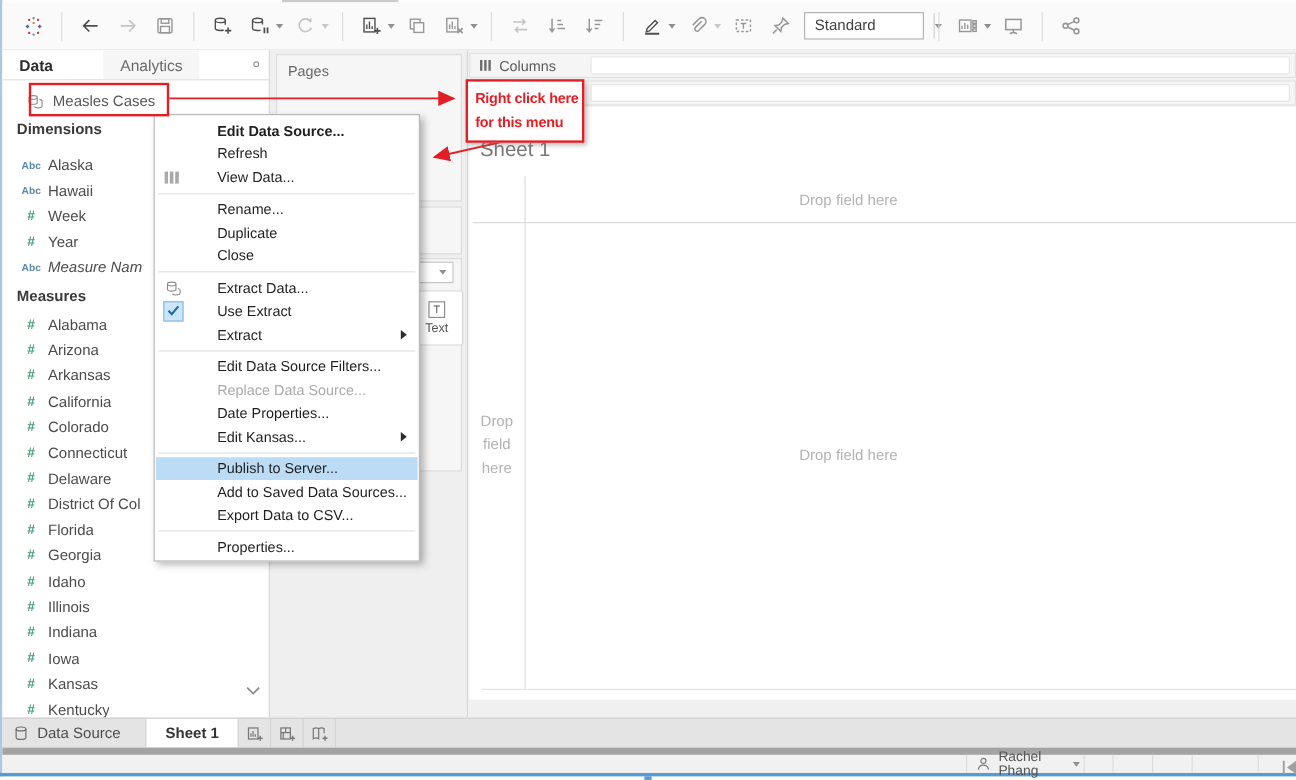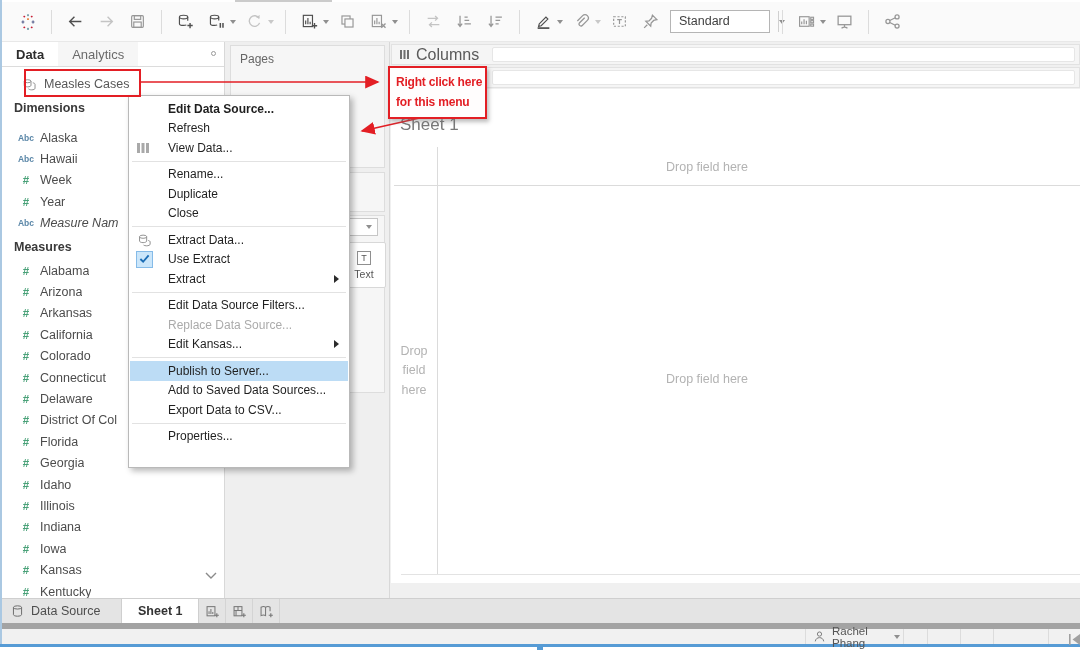--- a/index.html
+++ b/index.html
@@ -21,21 +21,21 @@
   .tsep{width:1px;height:24px;background:#dcdcdc;margin:0 8px;flex:none;}
   .car{width:0;height:0;border-left:3.5px solid transparent;border-right:3.5px solid transparent;border-top:4px solid #8f8f8f;margin:0 3px 0 -2px;flex:none;}
   .car.lt{border-top-color:#c8c8c8;}
   .ic-dk{color:#4f4f4f;} .ic-md{color:#979797;} .ic-lt{color:#c4c4c4;}
   #fit-combo{width:100px;height:23px;background:#fff;border:1px solid #b5b5b5;display:flex;align-items:stretch;margin:0 4px;flex:none;gap:48px;}
   #fit-combo .lbl{flex:1;font-size:12.5px;color:#3f3f3f;padding:3px 0 0 8px;}
   #fit-combo .cbx{width:18px;border-left:1px solid #d0d0d0;display:flex;align-items:center;justify-content:center;}
 
   
   #sidebar{left:2px;top:42px;width:223px;height:556px;background:#fff;border-right:1px solid var(--bd);overflow:hidden;z-index:5;}
-  #side-tabs{height:25px;display:flex;border-bottom:1px solid #dcdcdc;}
+  #side-tabs{height:25px;display:flex;border-bottom:1px solid #dcdcdc;gap:28px;}
   .stab{padding:5px 14px 0 14px;font-size:13px;}
   .stab.active{font-weight:bold;color:#2d2d2d;background:#fff;}
   .stab.inactive{color:#6a6a6a;background:#f6f6f6;}
   #pane-ctl{margin-left:auto;margin-top:9px;margin-right:8px;width:5px;height:5px;border:1px solid #9a9a9a;border-radius:50%;}
   #ds-row{position:absolute;top:28px;left:0;right:0;height:28px;display:flex;align-items:center;padding-left:20px;gap:7px;font-size:12.5px;color:#585858;}
   .sec-h{position:absolute;left:12px;font-size:12.5px;font-weight:bold;color:#3a3a3a;}
   #dim-h{top:59px;} #mea-h{top:198px;}
   .flist{position:absolute;left:0;right:0;}
   #dims{top:85px;} #meas{top:218px;}
   .frow{display:flex;align-items:center;height:21.4px;padding-left:12px;}
@@ -52,36 +52,36 @@
   #pages-card{top:3px;height:123px;font-size:12px;color:#666;padding:6px 0 0 9px;}
   #filters-card{top:130px;height:40px;}
   #marks-card{top:173px;height:178px;}
   #marks-dd{position:absolute;left:120px;top:176px;width:33px;height:18px;background:#fff;border:1px solid #c6c6c6;display:flex;align-items:center;justify-content:flex-end;padding-right:5px;}
   #text-btn{position:absolute;left:117px;top:200px;width:44px;height:46px;background:#fff;border:1px solid #d8d8d8;border-radius:2px;display:flex;flex-direction:column;align-items:center;justify-content:center;gap:3px;}
   #text-btn .tbox{width:14px;height:14px;border:1px solid #8f8f8f;font-size:9px;color:#555;display:flex;align-items:center;justify-content:center;}
   #text-btn .tlbl{font-size:10.5px;color:#555;}
 
   
   #canvascol{left:390px;top:42px;width:690px;height:556px;background:#f0f0f0;}
-  .shelf{position:absolute;left:1px;right:0;height:21px;background:#f5f5f5;border:1px solid #e2e2e2;display:flex;align-items:center;padding-left:8px;gap:6px;font-size:16px;color:#5a5a5a;}
+  .shelf{position:absolute;left:1px;right:0;height:21px;background:#f5f5f5;border:1px solid #e2e2e2;display:flex;align-items:center;padding-left:8px;gap:6px;font-size:12px;color:#5a5a5a;}
   #shelf-cols{top:2px;} #shelf-rows{top:25px;}
   .shelf-field{position:absolute;left:100px;right:4px;top:2px;bottom:2px;background:#fff;border:1px solid #e6e6e6;border-radius:2px;}
   #canvas{position:absolute;left:1px;top:47px;right:0;height:494px;background:#fff;}
   #sheet-title{position:absolute;left:9px;top:26px;font-size:17px;color:#787878;}
   #vline{position:absolute;left:46px;top:58px;width:1px;height:427px;background:#dbdbdb;}
   #hline{position:absolute;left:3px;top:96px;right:0;height:1px;background:#dbdbdb;}
   #bline{position:absolute;left:10px;top:485px;right:0;height:1px;background:#e3e3e3;}
   .hint{position:absolute;color:#b3b3b3;font-size:12.5px;text-align:center;}
   #hint-top{left:46px;width:540px;top:71px;}
   #hint-left{left:2px;width:42px;top:253px;line-height:1.55;}
   #hint-mid{left:46px;width:540px;top:283px;}
 
   
   #menu{left:128px;top:95px;width:222px;height:373px;background:#fff;border:1px solid #b9b9b9;box-shadow:3px 3px 6px rgba(0,0,0,.28);z-index:50;padding:3px 1px;display:flex;flex-direction:column;}
-  .mi{position:relative;height:19.5px;flex:none;display:flex;align-items:center;padding-left:38px;font-size:12px;color:#1f1f1f;}
+  .mi{position:relative;height:19.5px;flex:none;display:flex;align-items:center;padding-left:51px;font-size:12px;color:#1f1f1f;}
   .mi.b{font-weight:bold;}
   .mi.dis{color:#ababab;}
   .mi.hl{background:#bcdcf5;}
   .msep{height:1px;background:#e2e2e2;margin:3px 2px;flex:none;}
   .mico{position:absolute;left:7px;top:50%;transform:translateY(-50%);}
   .mcheck{position:absolute;left:6px;top:1px;width:17px;height:17px;background:#cbe6fa;border:1px solid #85bbe8;display:flex;align-items:center;justify-content:center;}
   .mcar{position:absolute;right:9px;top:50%;transform:translateY(-50%);width:0;height:0;border-top:4px solid transparent;border-bottom:4px solid transparent;border-left:5px solid #2b2b2b;}
 
   
   #red-rect{left:24px;top:69px;width:117px;height:28px;border:2px solid var(--red);z-index:55;}
@@ -460,20 +460,23 @@
   <div class="mi">
     <span>Extract</span>
     <span class="mcar"></span>
   </div>
   <div class="msep"></div>
   <div class="mi">
       <span>Edit Data Source Filters...</span>
     </div>
   <div class="mi dis">
       <span>Replace Data Source...</span>
+    </div>
+  <div class="mi">
+      <span>Date Properties...</span>
     </div>
   <div class="mi">
     <span>Edit Kansas...</span>
     <span class="mcar"></span>
   </div>
   <div class="msep"></div>
   <div class="mi hl">
       <span>Publish to Server...</span>
     </div>
   <div class="mi">

